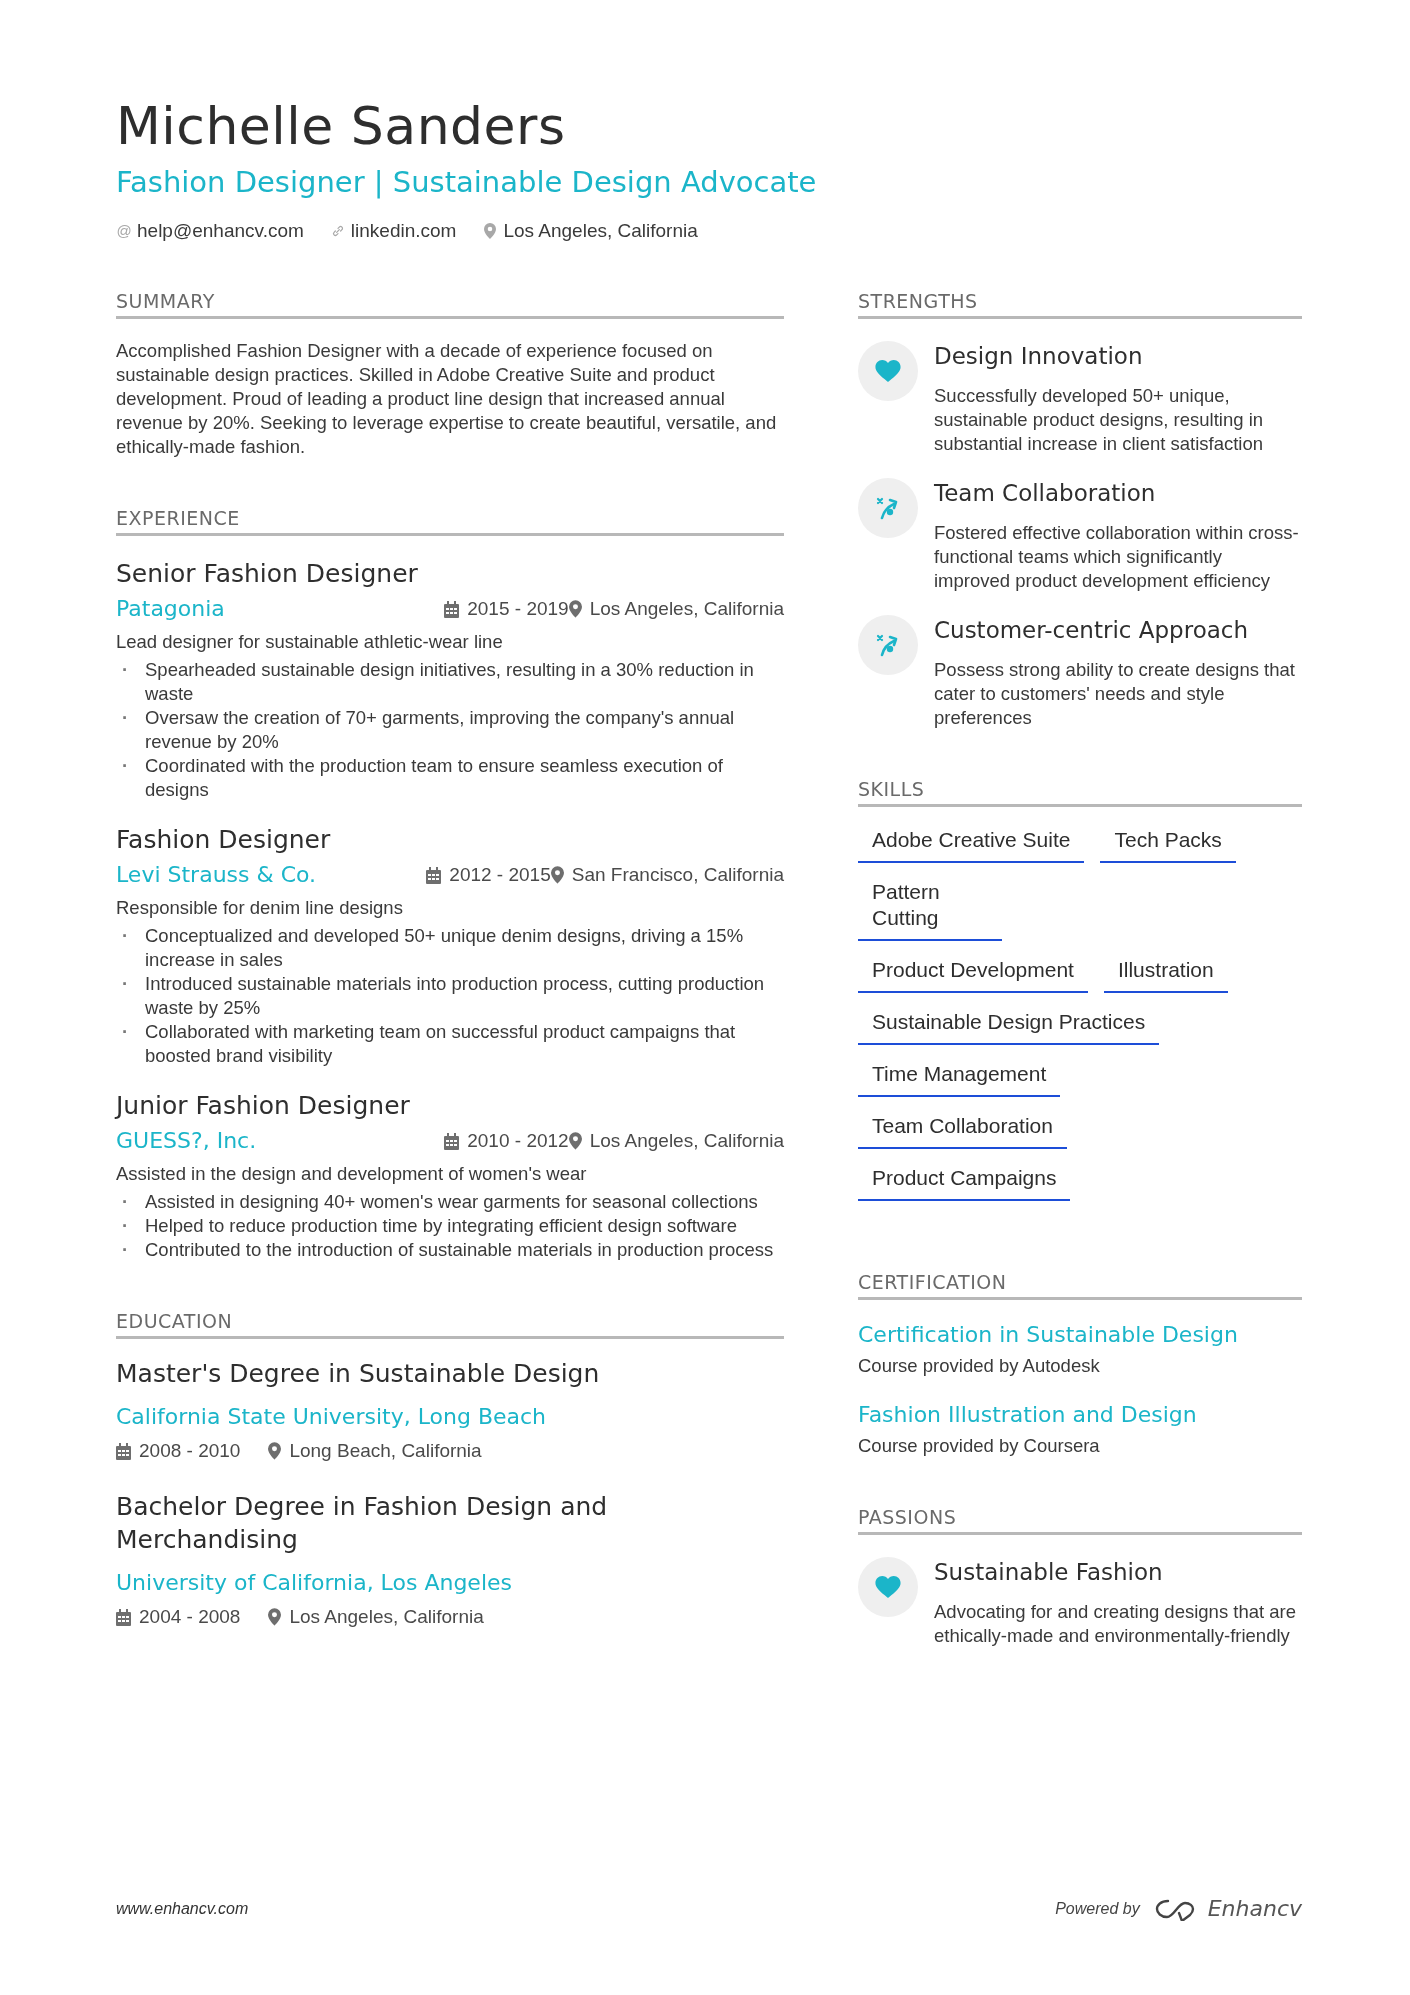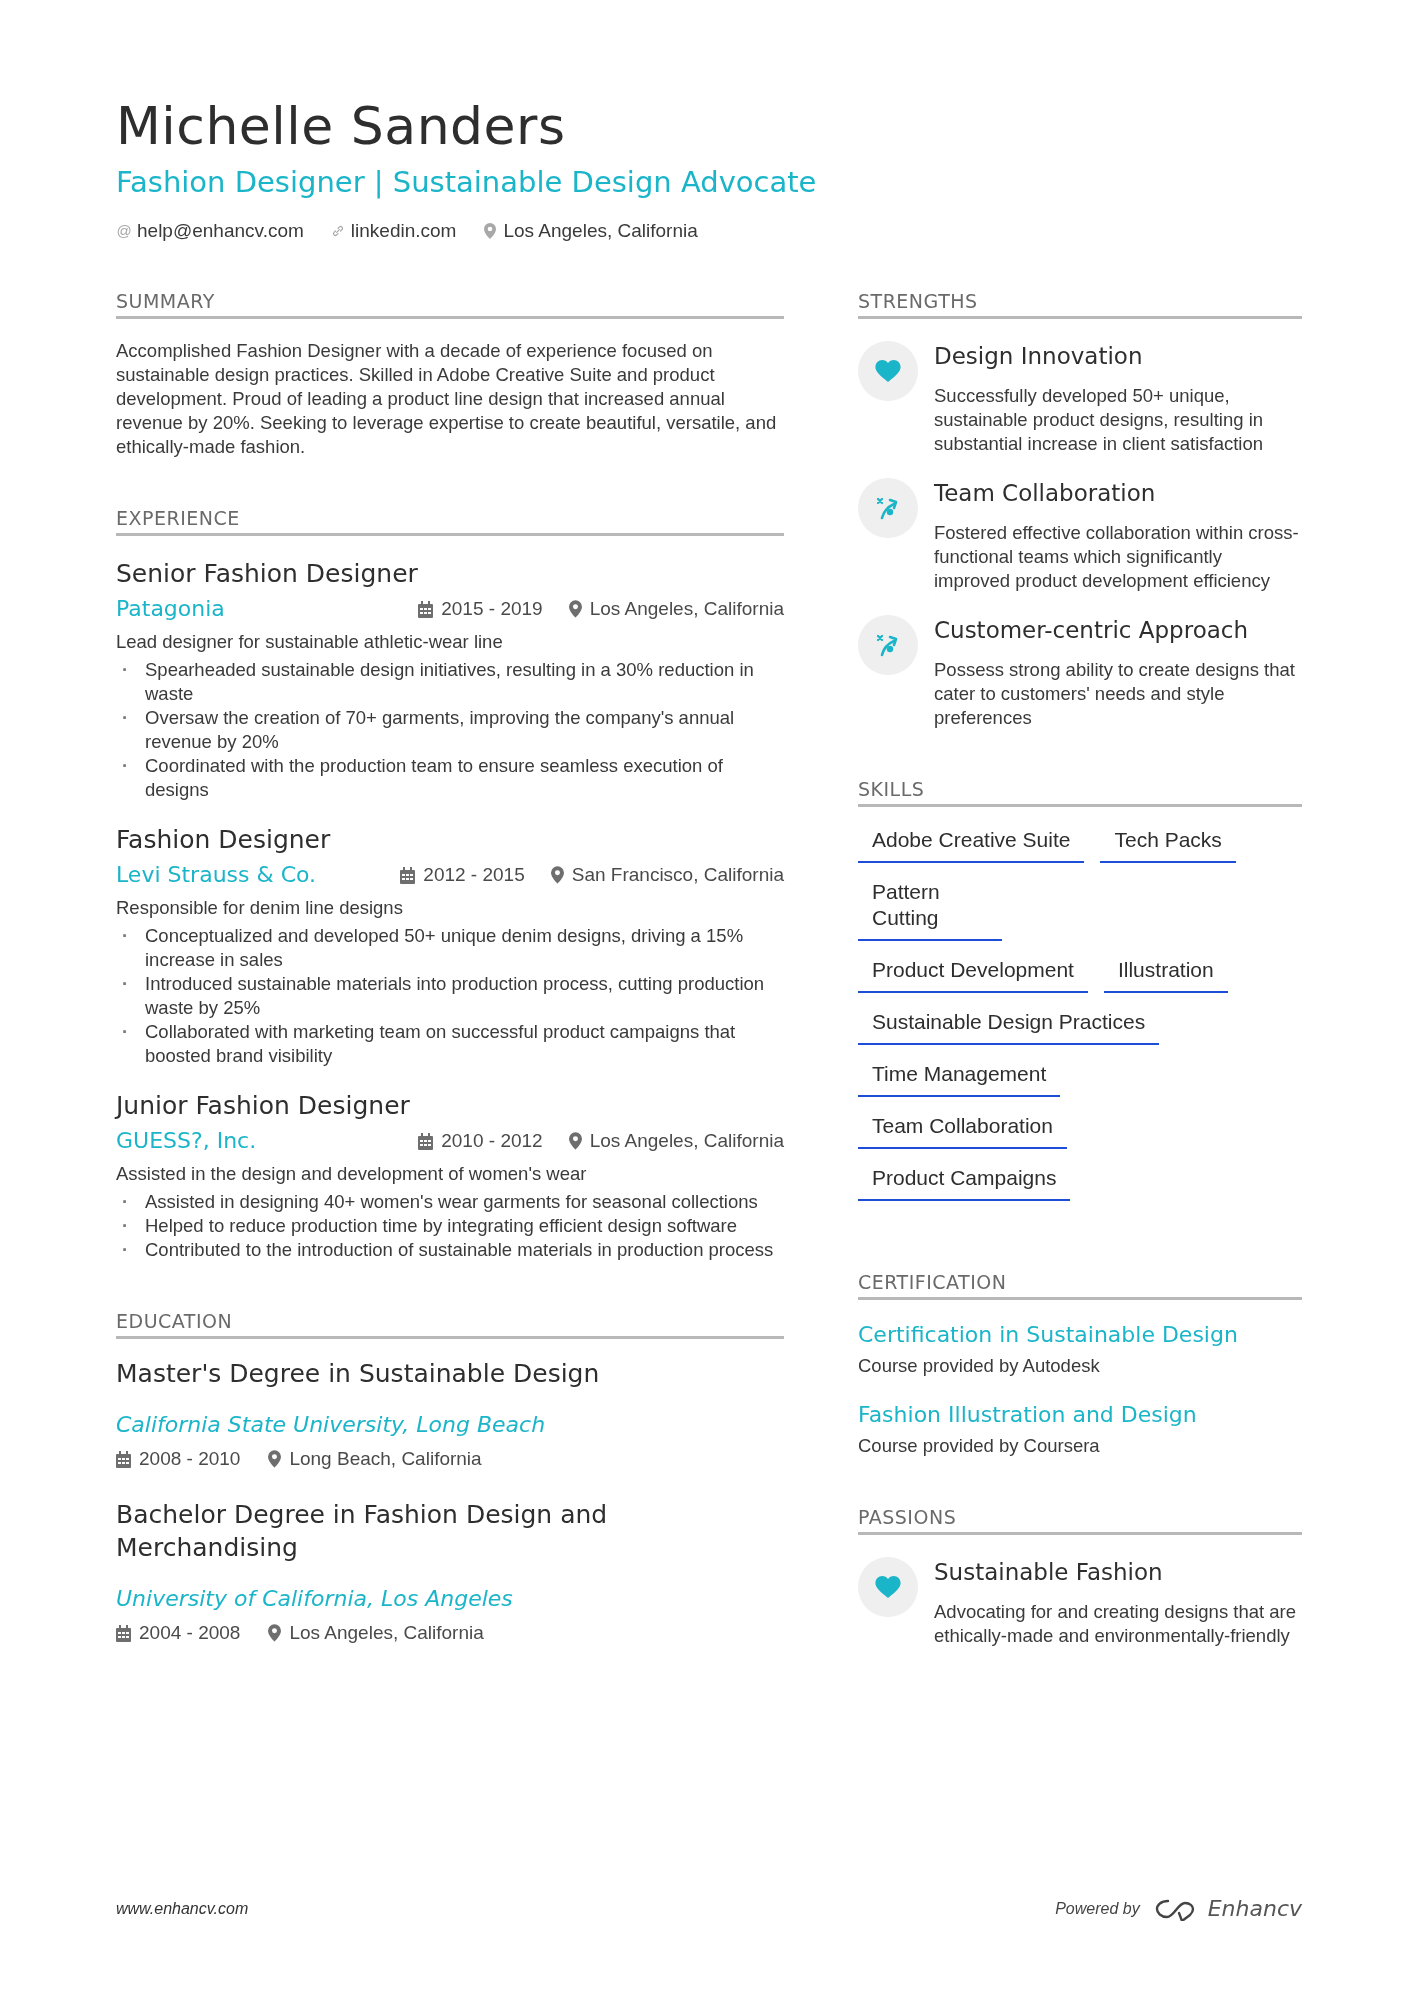--- a/index.html
+++ b/index.html
@@ -20,33 +20,33 @@
   .section-title { font-family: "DejaVu Sans", sans-serif; font-size: 19px; color: #6a6a6a; letter-spacing: 0.5px; padding-bottom: 4px; border-bottom: 3px solid #b8b8b8; text-transform: uppercase; }
 
   .summary-text { font-size: 18.5px; line-height: 24px; color: #3a3a3a; margin-top: 20px; }
 
   .exp-section { margin-top: 48px; }
   .job { margin-top: 22px; }
   .job:first-of-type { margin-top: 20px; }
   .job-title { font-family: "DejaVu Sans", sans-serif; font-size: 25px; color: #2e2e2e; line-height: 32px; }
   .job-meta { display: flex; align-items: center; justify-content: space-between; margin-top: 4px; }
   .company { font-family: "DejaVu Sans", sans-serif; font-size: 22px; color: #1bb5c9; line-height: 30px; }
-  .meta-right { display: flex; align-items: center; gap: 26px; font-size: 19px; color: #4a4a4a; }
+  .meta-right { display: flex; align-items: center; font-size: 19px; color: #4a4a4a; }
   .meta-item { display: flex; align-items: center; gap: 8px; }
   .meta-item svg { display: block; }
   .job-desc { font-size: 18.5px; color: #3a3a3a; line-height: 24px; margin-top: 6px; }
   .bullets { list-style: none; margin-top: 4px; }
   .bullets li { position: relative; padding-left: 29px; font-size: 18.5px; line-height: 24px; color: #3a3a3a; }
   .bullets li::before { content: "·"; position: absolute; left: 6px; top: 0; color: #777; font-weight: bold; }
 
   .edu-section { margin-top: 48px; }
   .edu { margin-top: 18px; }
   .edu + .edu { margin-top: 28px; }
   .degree { font-family: "DejaVu Sans", sans-serif; font-size: 25px; color: #2e2e2e; line-height: 33px; }
-  .school { font-family: "DejaVu Sans", sans-serif; font-size: 22px; color: #1bb5c9; line-height: 30px; margin-top: 20px; font-style: italic; }
+  .school { font-family: "DejaVu Sans", sans-serif; font-size: 22px; color: #1bb5c9; line-height: 30px; margin-top: 12px; }
   .edu-meta { display: flex; gap: 28px; margin-top: 8px; font-size: 19px; color: #4a4a4a; align-items: center; }
 
   .strength { display: flex; margin-top: 22px; }
   .strength:first-of-type { margin-top: 20px; }
   .icon-circle { width: 60px; height: 60px; border-radius: 50%; background: #efefef; flex: 0 0 60px; display: flex; align-items: center; justify-content: center; margin-top: 0; }
   .strength-body { margin-left: 16px; }
   .strength-title { font-family: "DejaVu Sans", sans-serif; font-size: 23px; color: #2e2e2e; line-height: 30px; }
   .strength-desc { font-size: 18.5px; color: #3a3a3a; line-height: 24px; margin-top: 13px; }
 
   .skills-section { margin-top: 48px; }

